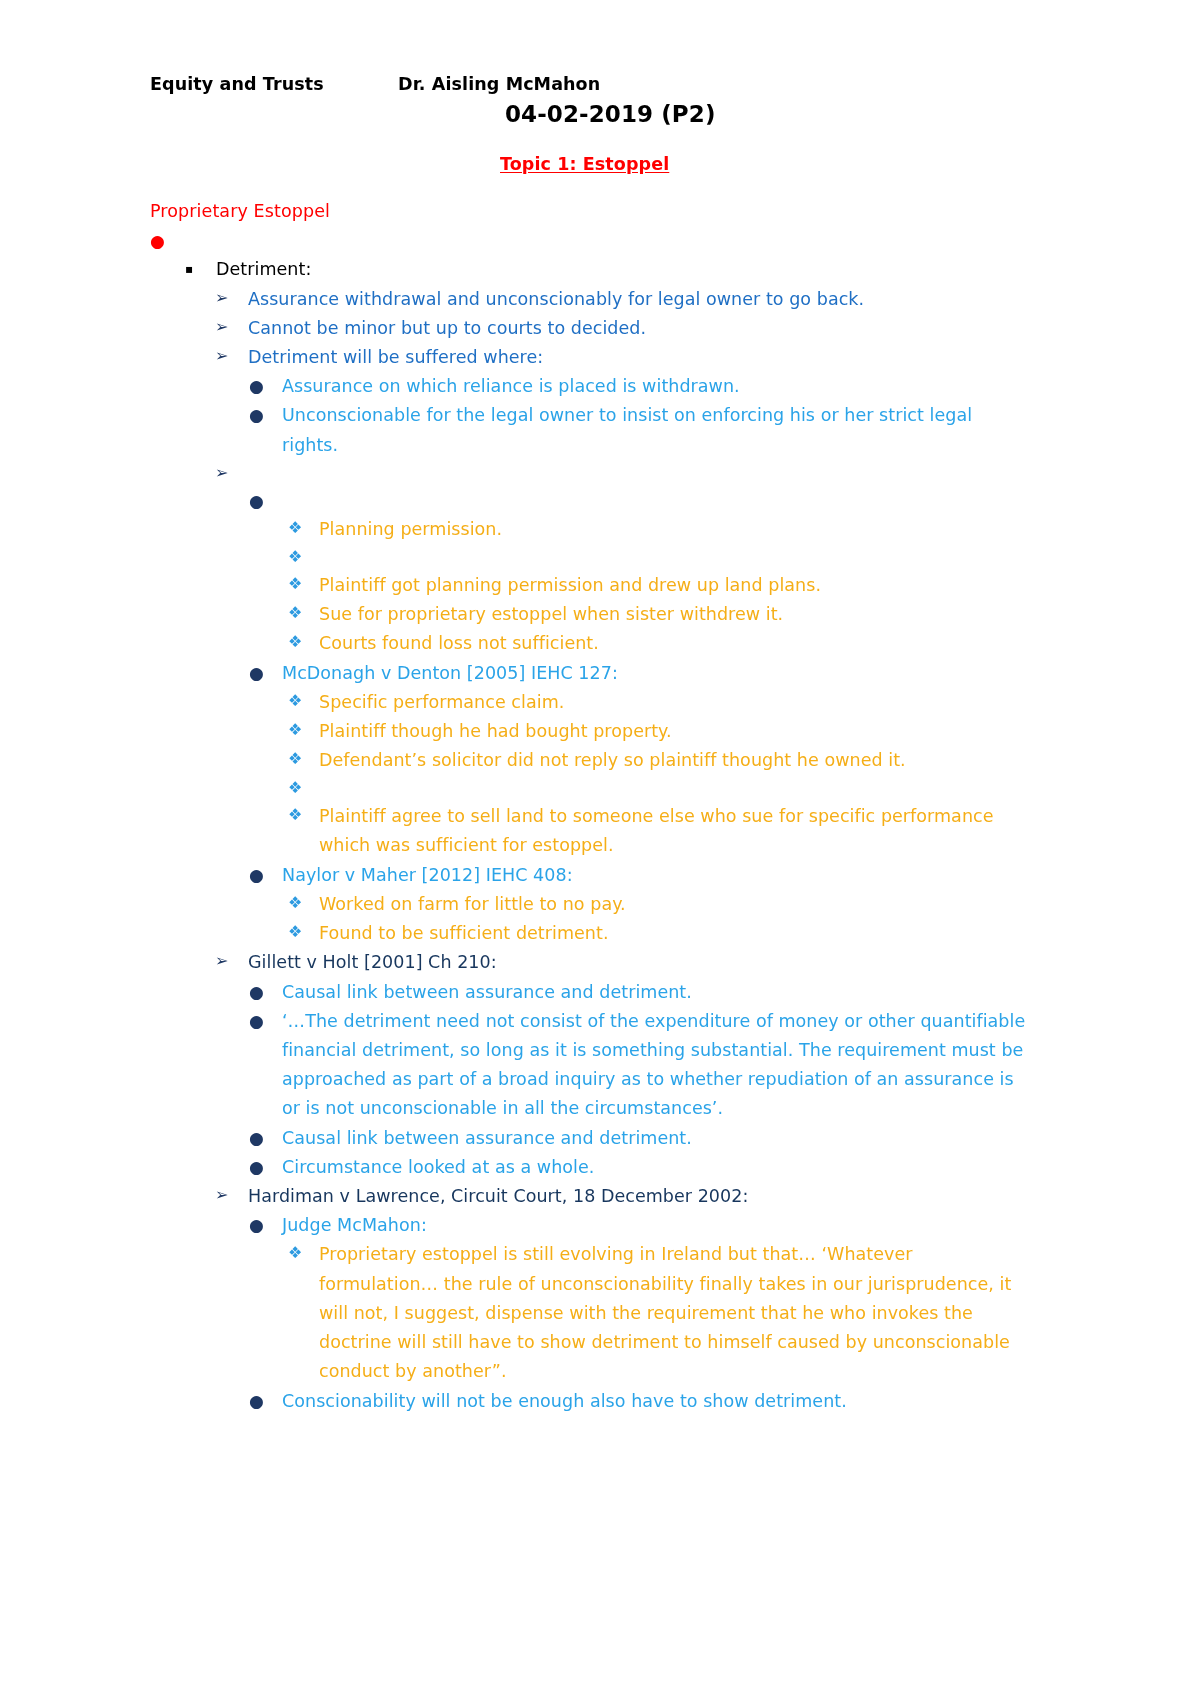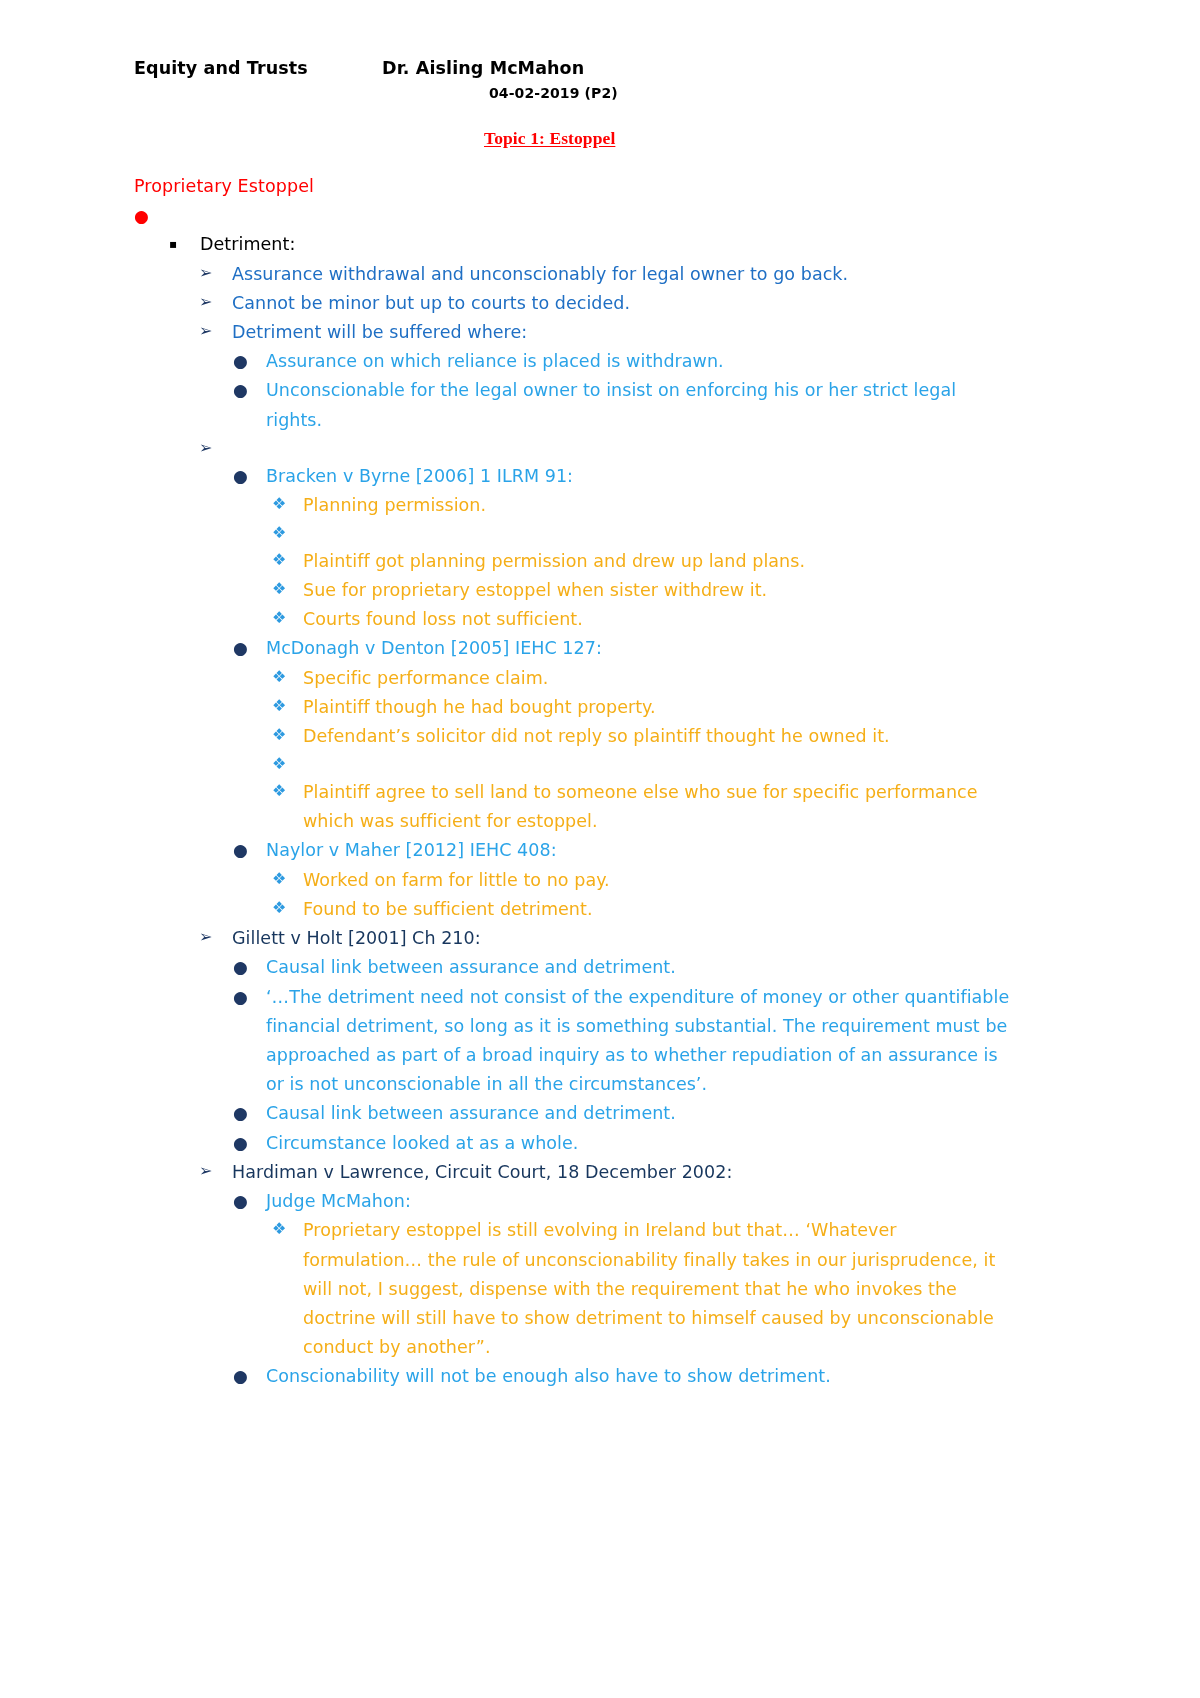--- a/index.html
+++ b/index.html
@@ -11,21 +11,21 @@
     font-family: "DejaVu Sans", "Liberation Sans", sans-serif;
     width: 1200px;
     height: 1698px;
     position: relative;
     overflow: hidden;
   }
   .page {
     width: 1200px;
     height: 1698px;
     background: #ffffff;
-    padding: 0;
+    padding: 16px;
     box-sizing: border-box;
     position: relative;
   }
 
   
   .header-block {
     padding-top: 58px;
     padding-left: 134px;
     padding-right: 140px;
   }
@@ -34,39 +34,38 @@
     align-items: baseline;
     color: #000000;
     font-size: 17.5px;
     font-weight: 600;
     letter-spacing: .1px;
   }
   .hdr-course { width: 248px; }
   .hdr-lecturer { }
   .header-row2 {
     color: #000000;
-    font-size: 14px;
+    font-size: 23px;
     font-weight: 600;
     text-align: left;
     padding-left: 355px;
     margin-top: 7px;
     letter-spacing: .1px;
   }
   .topic-title {
     margin-top: 27px;
     padding-left: 350px;
     font-size: 17.5px;
     font-weight: bold;
     color: #ff0000;
     letter-spacing: .1px;
   }
   .topic-title span {
     text-decoration: underline;
     text-underline-offset: 2px;
-    font-family: Liberation Serif, serif;
   }
 
   .section-heading {
     margin-top: 27px;
     padding-left: 134px;
     font-size: 17.5px;
     color: #ff0000;
     font-weight: 500;
     letter-spacing: .1px;
   }
@@ -163,21 +162,20 @@
       </div>
       <div class="li lv4">
         <span class="bullet">●</span>
         <span class="txt">Unconscionable for the legal owner to insist on enforcing his or her strict legal rights.</span>
       </div>
       <div class="li lv3">
         <span class="bullet">➢</span>
       </div>
       <div class="li lv4">
         <span class="bullet">●</span>
-        <span class="txt">Bracken v Byrne [2006] 1 ILRM 91:</span>
       </div>
       <div class="li lv5">
         <span class="bullet">❖</span>
         <span class="txt">Planning permission.</span>
       </div>
       <div class="li lv5">
         <span class="bullet">❖</span>
       </div>
       <div class="li lv5">
         <span class="bullet">❖</span>

